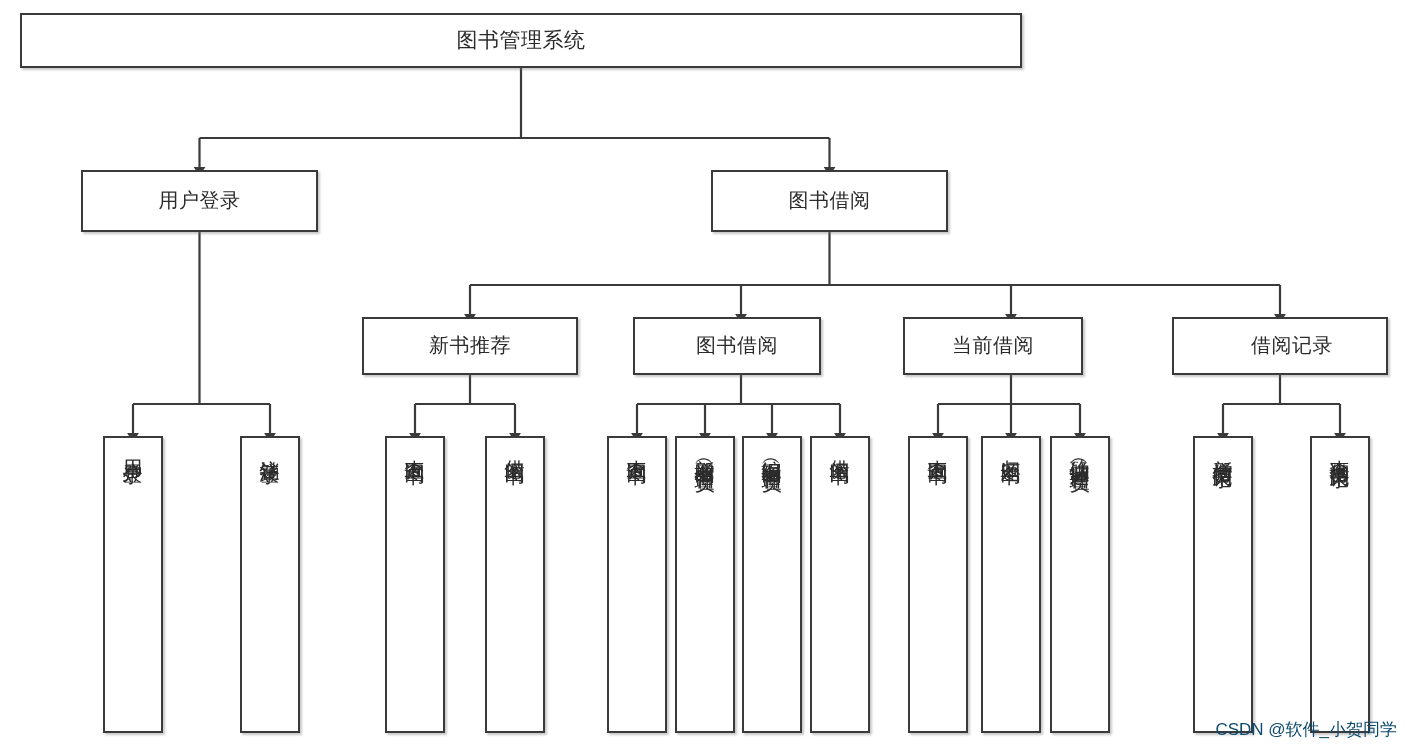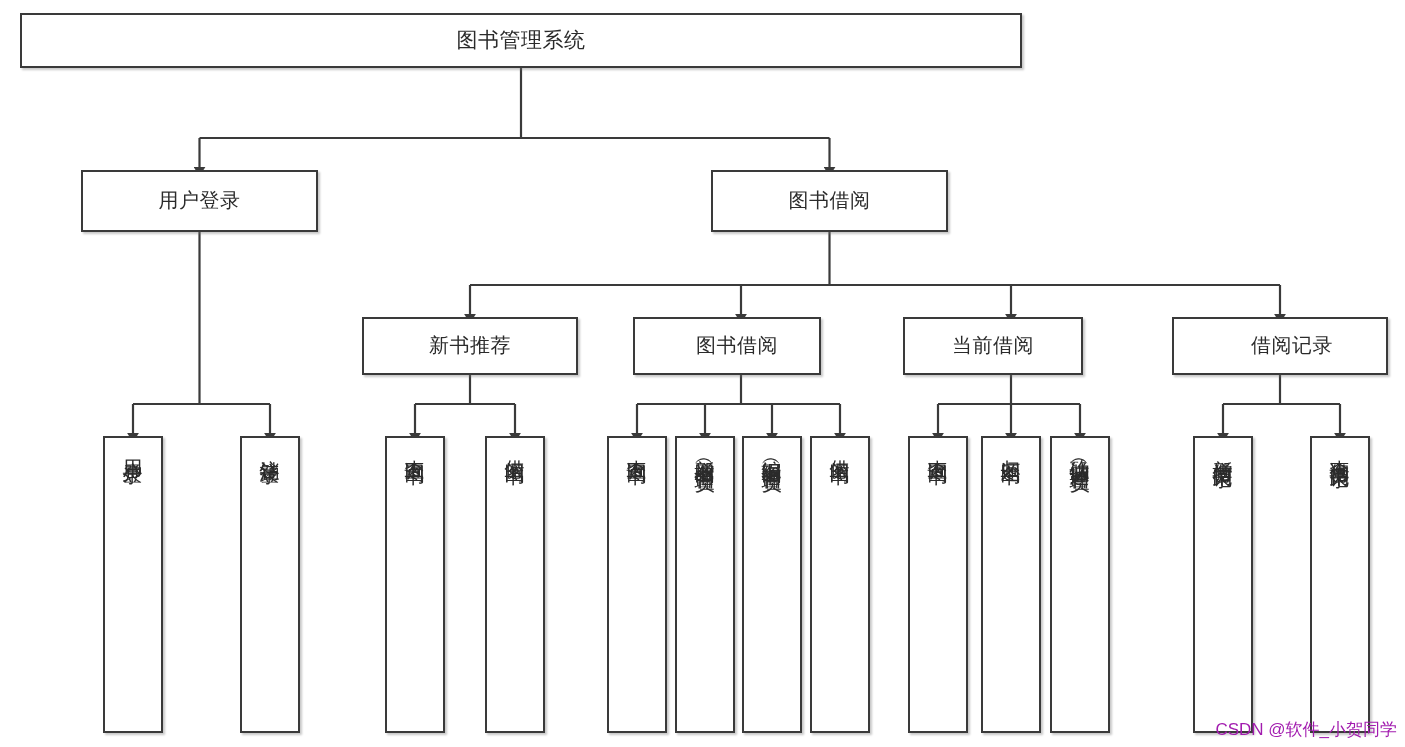--- a/index.html
+++ b/index.html
@@ -62,21 +62,21 @@
     font-size: 20px;
     line-height: 1.0;
     letter-spacing: 2px;
     white-space: nowrap;
   }
   .watermark {
     position: absolute;
     right: 8px;
     bottom: 6px;
     font-size: 17px;
-    color: #a21caf;
+    color: #0c4a6e;
     white-space: nowrap;
     z-index: 5;
     font-family: "Liberation Sans", "DejaVu Sans", sans-serif;
   }
 </style>
 </head>
 <body>
 
 <div id="canvas">
 

